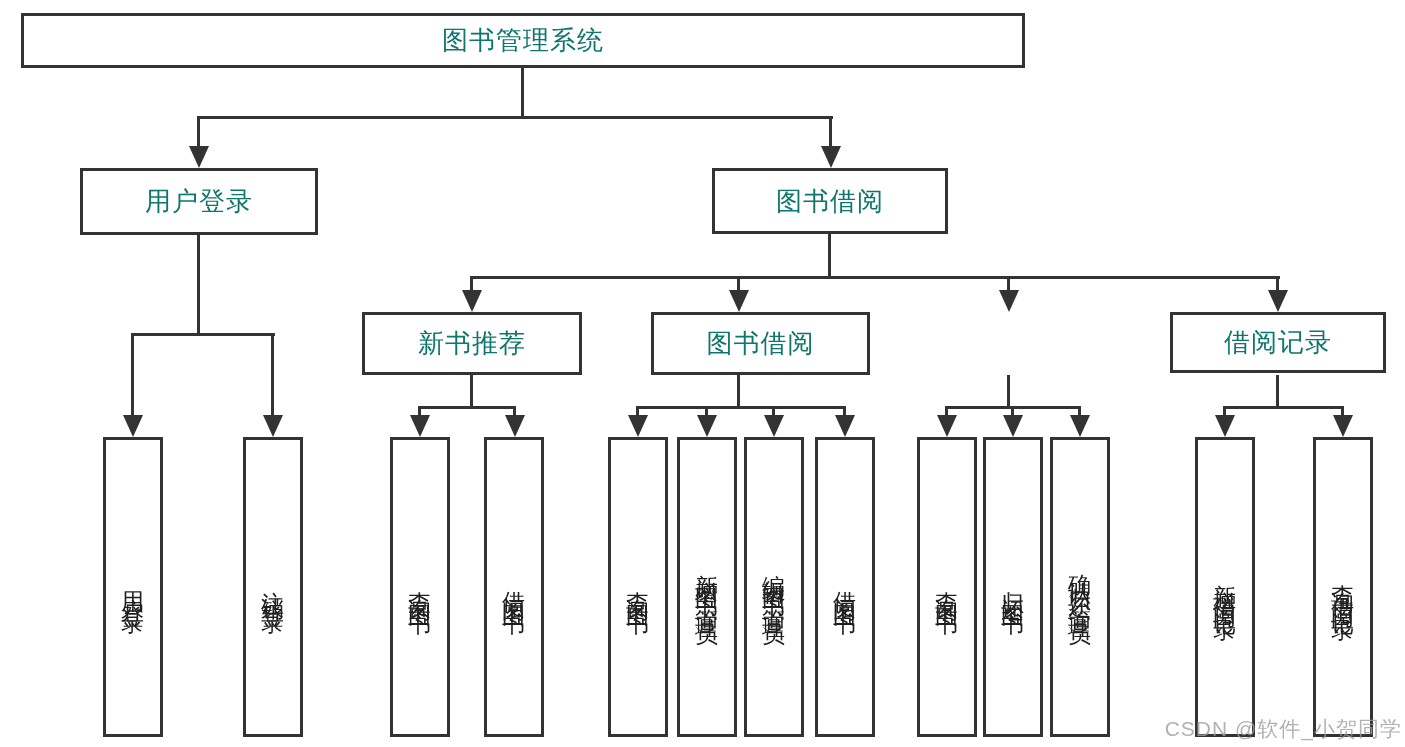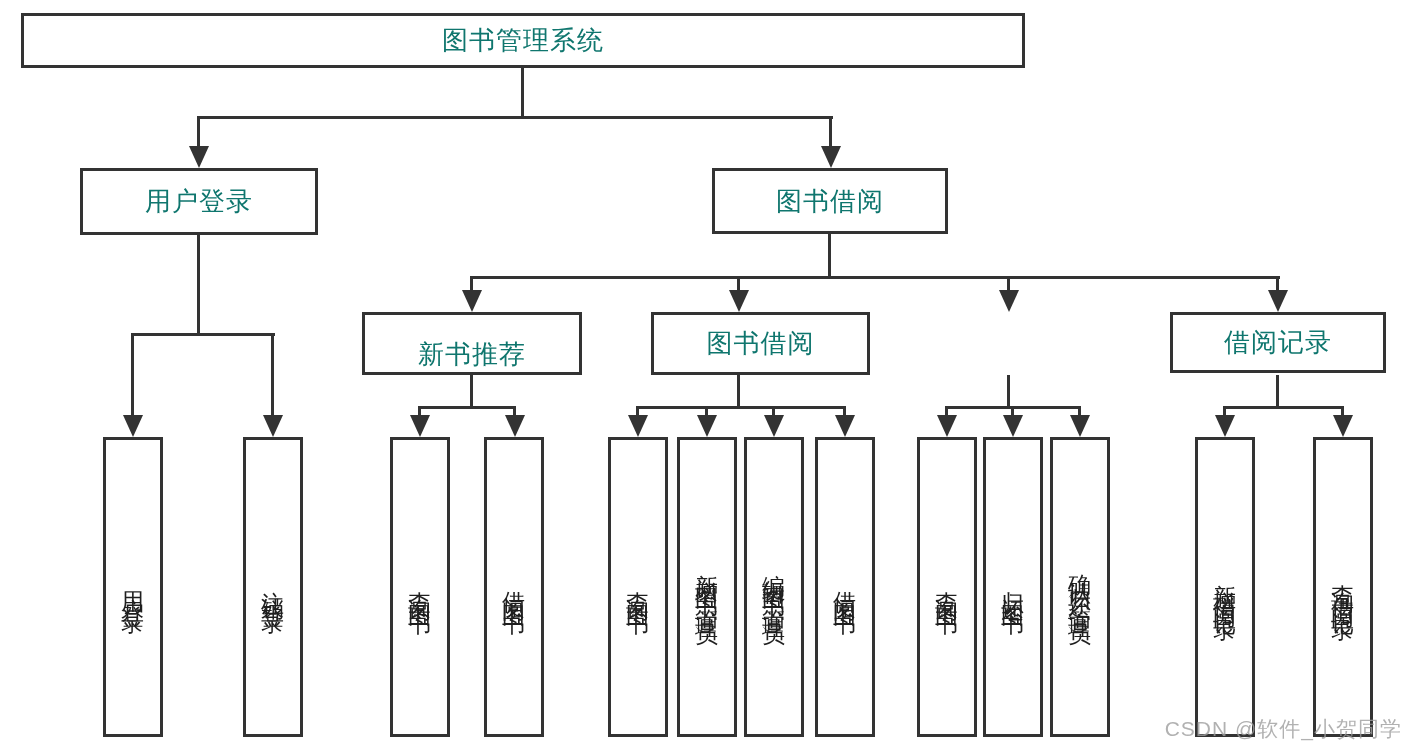--- a/index.html
+++ b/index.html
@@ -124,21 +124,21 @@
     <span class="hlabel">图书管理系统</span>
   </div>
 
   <div class="node" style="left:80px;top:168px;width:238px;height:67px;">
     <span class="hlabel">用户登录</span>
   </div>
   <div class="node" style="left:712px;top:168px;width:236px;height:66px;">
     <span class="hlabel">图书借阅</span>
   </div>
 
-  <div class="node" style="left:362px;top:312px;width:220px;height:63px;align-items:flex-end;">
+  <div class="node" style="left:362px;top:312px;width:220px;height:63px;">
     <span class="hlabel">新书推荐</span>
   </div>
   <div class="node" style="left:630px;top:312px;width:219px;height:63px;margin-left:21px;">
     <span class="hlabel">图书借阅</span>
   </div>
   <div class="node" style="left:1170px;top:312px;width:216px;height:61px;">
     <span class="hlabel">借阅记录</span>
   </div>
 
   <div class="node leaf" style="left:103px;">

